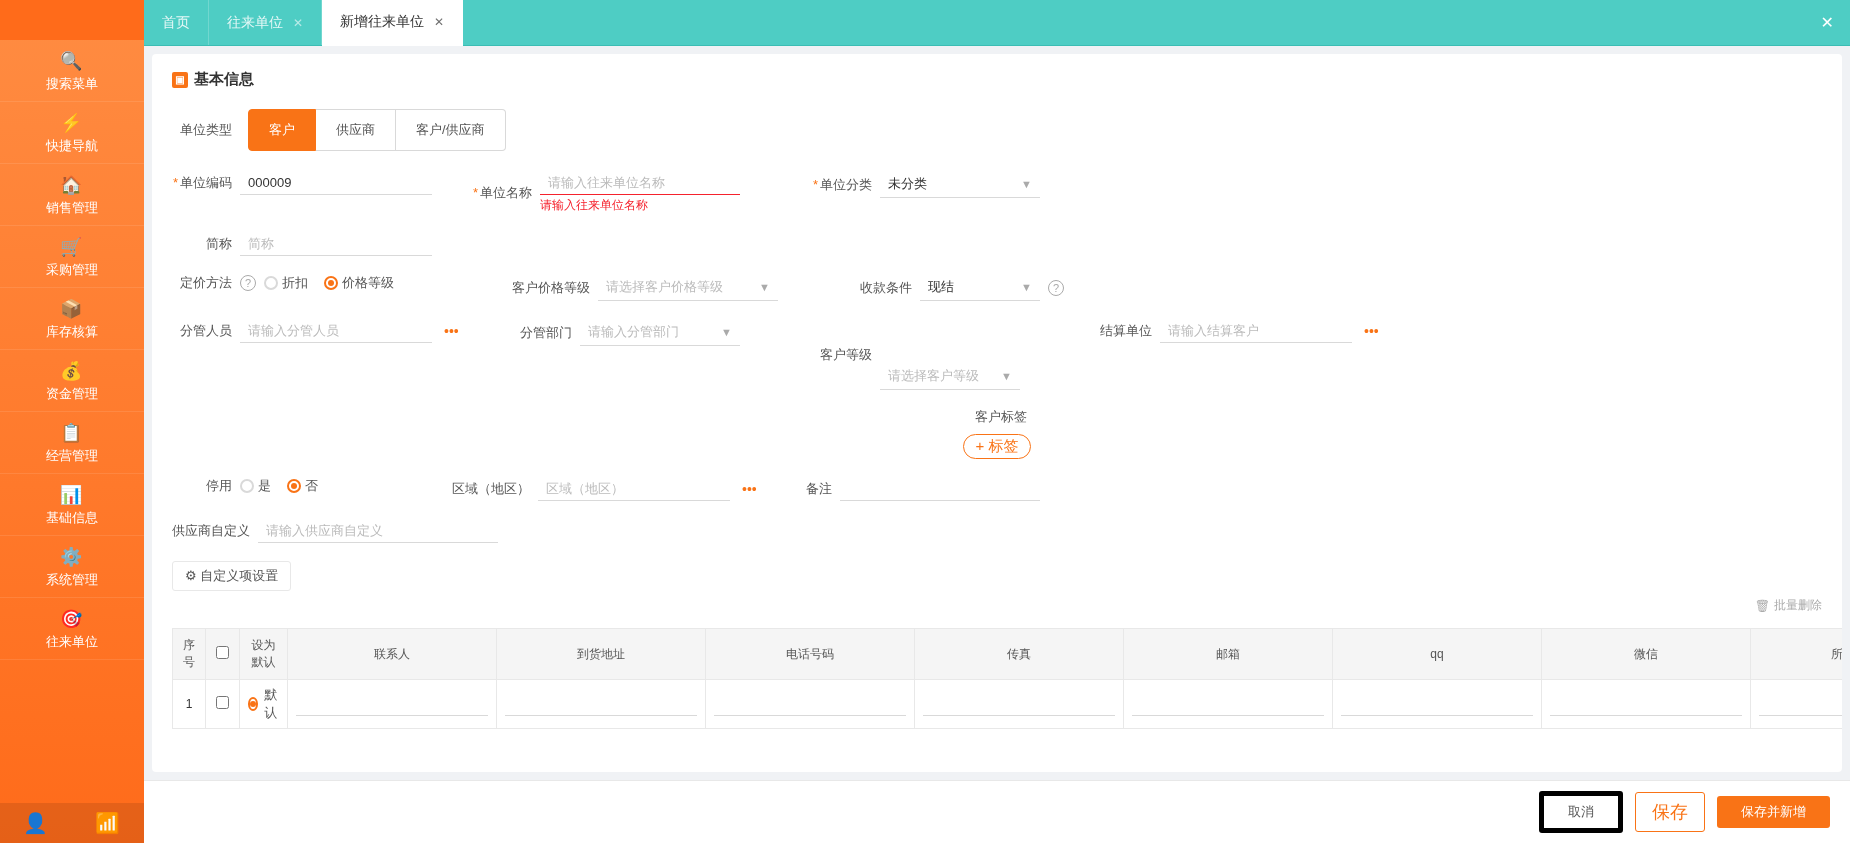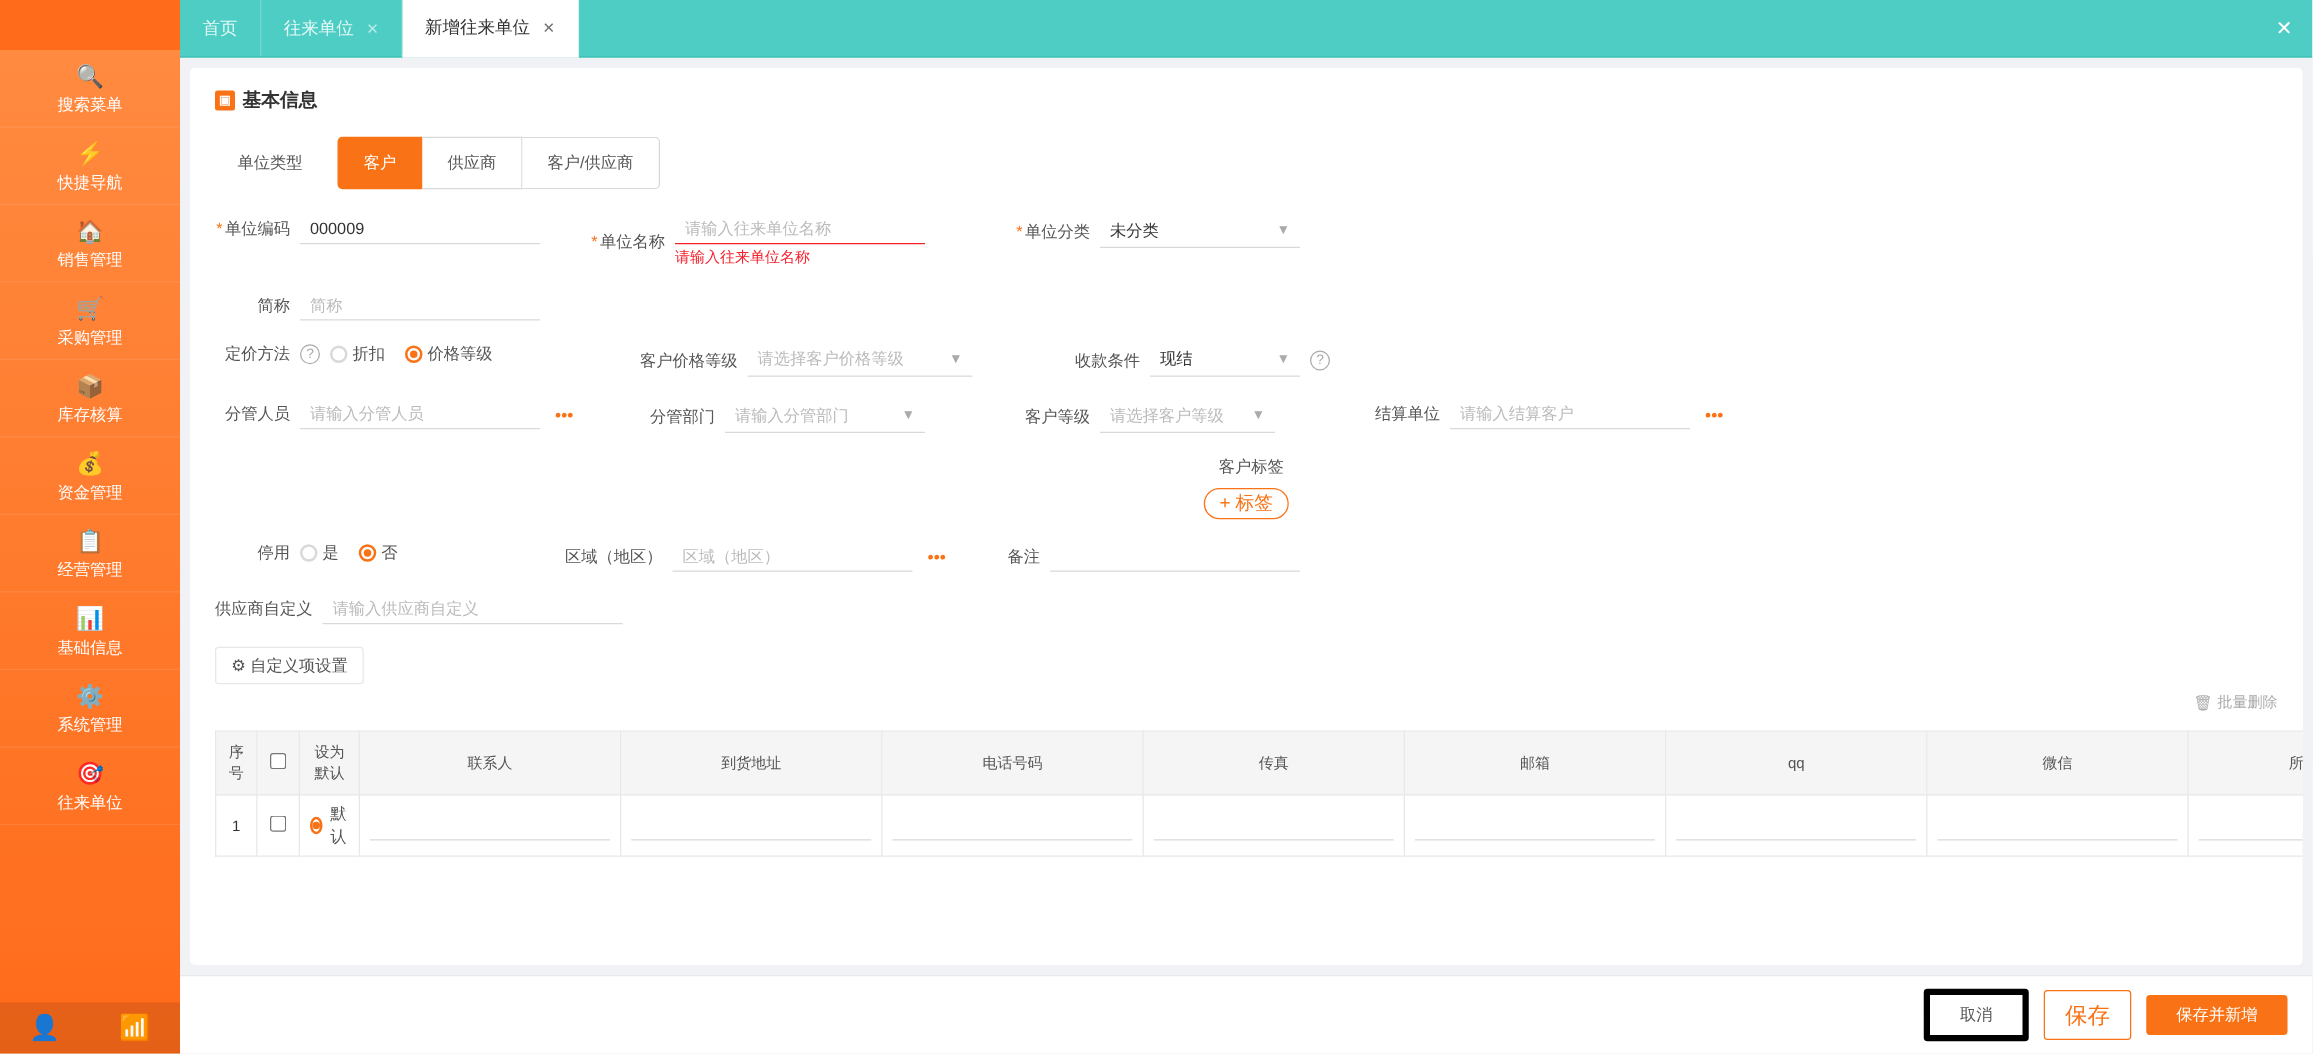--- a/index.html
+++ b/index.html
@@ -405,21 +405,21 @@
 
   <div style="flex:1; overflow:hidden; display:flex; flex-direction:column;">
     <div class="content-area">
 
       <div class="section-title">
         <span class="section-title-icon">▣</span>
         <span>基本信息</span>
       </div>
 
       <div class="form-row" style="margin-bottom:20px;">
-        <div class="form-field" style="gap:28px;margin-left:10px;">
+        <div class="form-field" style="gap:16px;">
           <span class="form-label">单位类型</span>
           <div class="unit-type-group">
             <button class="unit-type-btn active">客户</button>
             <button class="unit-type-btn">供应商</button>
             <button class="unit-type-btn">客户/供应商</button>
           </div>
         </div>
       </div>
 
       <div class="form-row" style="align-items:flex-start;">
@@ -506,21 +506,21 @@
         <div class="form-field" style="flex:0 0 300px; gap:8px;">
           <span class="form-label">分管部门</span>
           <div class="form-select" style="min-width:160px;align-items:center;">
             <span style="color:#bbb;">请输入分管部门</span>
             <span class="select-arrow">▼</span>
           </div>
         </div>
 
         <div class="form-field" style="flex:0 0 280px; gap:8px;">
           <span class="form-label">客户等级</span>
-          <div class="form-select" style="min-width:140px;">
+          <div class="form-select" style="min-width:140px;margin-top:44px;">
             <span style="color:#bbb;">请选择客户等级</span>
             <span class="select-arrow">▼</span>
           </div>
         </div>
 
         <div class="form-field" style="flex:1; gap:8px;">
           <span class="form-label">结算单位</span>
           <input class="form-input" type="text" style="min-width: 160px;" placeholder="请输入结算客户">
           <span class="more-btn">•••</span>
         </div>

